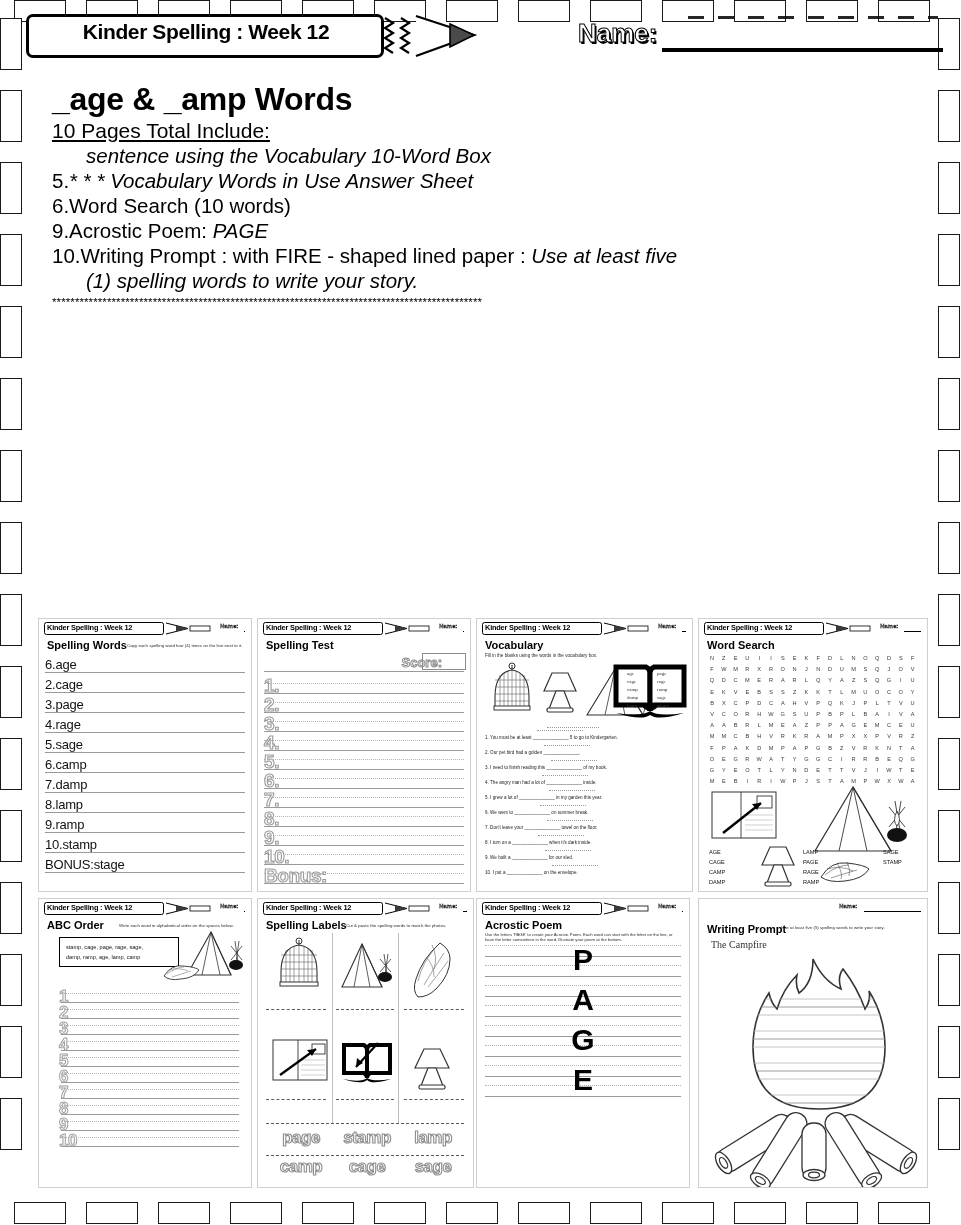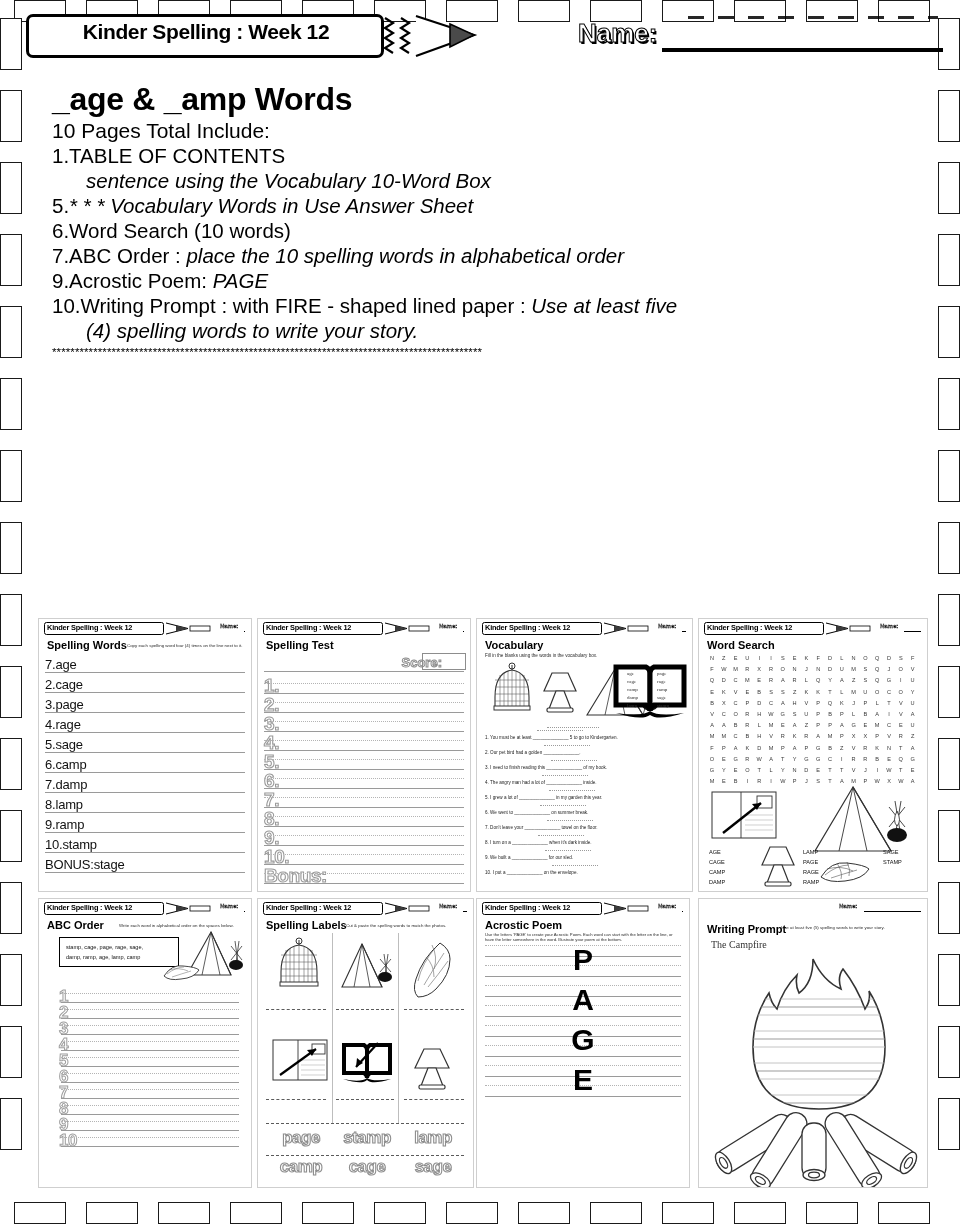--- a/index.html
+++ b/index.html
@@ -26,21 +26,21 @@
       -webkit-text-stroke:1px #000;color:#fff;text-shadow:1.5px 1.5px 0 #000;
       font-family:"Liberation Sans",sans-serif;}
   .nm-line{position:absolute;left:84px;top:36px;width:281px;height:4px;background:#000;}
   .nm-dash{position:absolute;left:110px;top:4px;width:250px;height:3px;
       background:repeating-linear-gradient(to right,#000 0 16px,transparent 16px 30px);opacity:.85;}
 
   
   #intro{position:absolute;left:52px;top:82px;width:880px;}
   .main-title{font-size:32px;font-weight:bold;letter-spacing:-0.3px;margin:0 0 2px 0;
       line-height:1.08;}
-  .sub-head{font-size:21px;margin:0 0 1px 0;line-height:1.18;}
+  .sub-head{font-size:21px;text-decoration:underline;margin:0 0 1px 0;line-height:1.18;}
   .toc-line{font-size:20.5px;line-height:1.215;white-space:nowrap;}
   .it{font-style:italic;}
   .num{display:inline-block;}
   .indent2{padding-left:34px;}
   .stars{font-size:11.5px;letter-spacing:0.1px;line-height:1;margin-top:3px;
       word-break:break-all;color:#000;}
   .license{font-size:14.5px;font-style:italic;line-height:1.33;margin-top:5px;width:845px;}
 
   
   #thumbs{position:absolute;left:38px;top:618px;width:890px;height:568px;}
@@ -177,28 +177,26 @@
     <div class="nm-dash"></div>
     <div class="nm-label">Name:</div>
     <div class="nm-line"></div>
   </div>
 </div>
 
 <div id="intro">
   <div class="main-title">_age &amp; _amp Words</div>
   <div class="sub-head">10 Pages Total Include:</div>
   <div id="toc-list">
-      <div class="toc-line"><span class="num">1. </span><span>TABLE OF CONTENTS</span></div>
       <div class="toc-line indent2"><span class="it">sentence using the Vocabulary 10-Word Box</span></div>
       <div class="toc-line"><span class="num">5. </span><span class="it">* * *  Vocabulary Words in Use Answer Sheet</span></div>
       <div class="toc-line"><span class="num">6. </span><span>Word Search (10 words)</span></div>
-      <div class="toc-line"><span class="num">7. </span><span>ABC Order : </span><span class="it">place the 10 spelling words in alphabetical order</span></div>
       <div class="toc-line"><span class="num">9. </span><span>Acrostic Poem: </span><span class="it">PAGE</span></div>
       <div class="toc-line"><span class="num">10. </span><span>Writing Prompt : with FIRE - shaped lined paper : </span><span class="it">Use at least five</span></div>
-      <div class="toc-line indent2"><span class="it">(4) spelling words to write your story.</span></div>
+      <div class="toc-line indent2"><span class="it">(1) spelling words to write your story.</span></div>
     </div>
   <div class="stars">**********************************************************************************************</div>
 </div>
 
 <div id="thumbs">
 
   <div class="tile" style="left:0;top:0;width:212px;height:272px">
     <div class="mh">
       <div class="mh-pencil"></div>
       <div class="mh-t">Kinder Spelling : Week 12</div>
@@ -206,21 +204,21 @@
           <path d="M0 0 L22 5.5 L0 11" fill="#fff" stroke="#000" stroke-width="1"></path>
           <path d="M10 2.5 L22 5.5 L10 8.5 Z" fill="#3a3a3a"></path>
           <rect x="24" y="3" width="20" height="5" fill="#fff" stroke="#000" stroke-width=".8"></rect>
         </svg>
       <div class="mh-name">Name:</div>
       <div class="mh-nline"></div>
     </div>
     <div class="t-title">Spelling Words</div>
     <div class="t-sub" style="left:88px;top:24px;width:120px">Copy each spelling word four (4) times on the line next to it.</div>
     <div id="sw-lines">
-        <div class="word" style="left:6px;top:38px">7.age</div>
+        <div class="word" style="left:6px;top:38px">6.age</div>
         <div class="rule" style="left:6px;top:53px;width:200px"></div>
         <div class="word" style="left:6px;top:58px">2.cage</div>
         <div class="rule" style="left:6px;top:73px;width:200px"></div>
         <div class="word" style="left:6px;top:78px">3.page</div>
         <div class="rule" style="left:6px;top:93px;width:200px"></div>
         <div class="word" style="left:6px;top:98px">4.rage</div>
         <div class="rule" style="left:6px;top:113px;width:200px"></div>
         <div class="word" style="left:6px;top:118px">5.sage</div>
         <div class="rule" style="left:6px;top:133px;width:200px"></div>
         <div class="word" style="left:6px;top:138px">6.camp</div>

